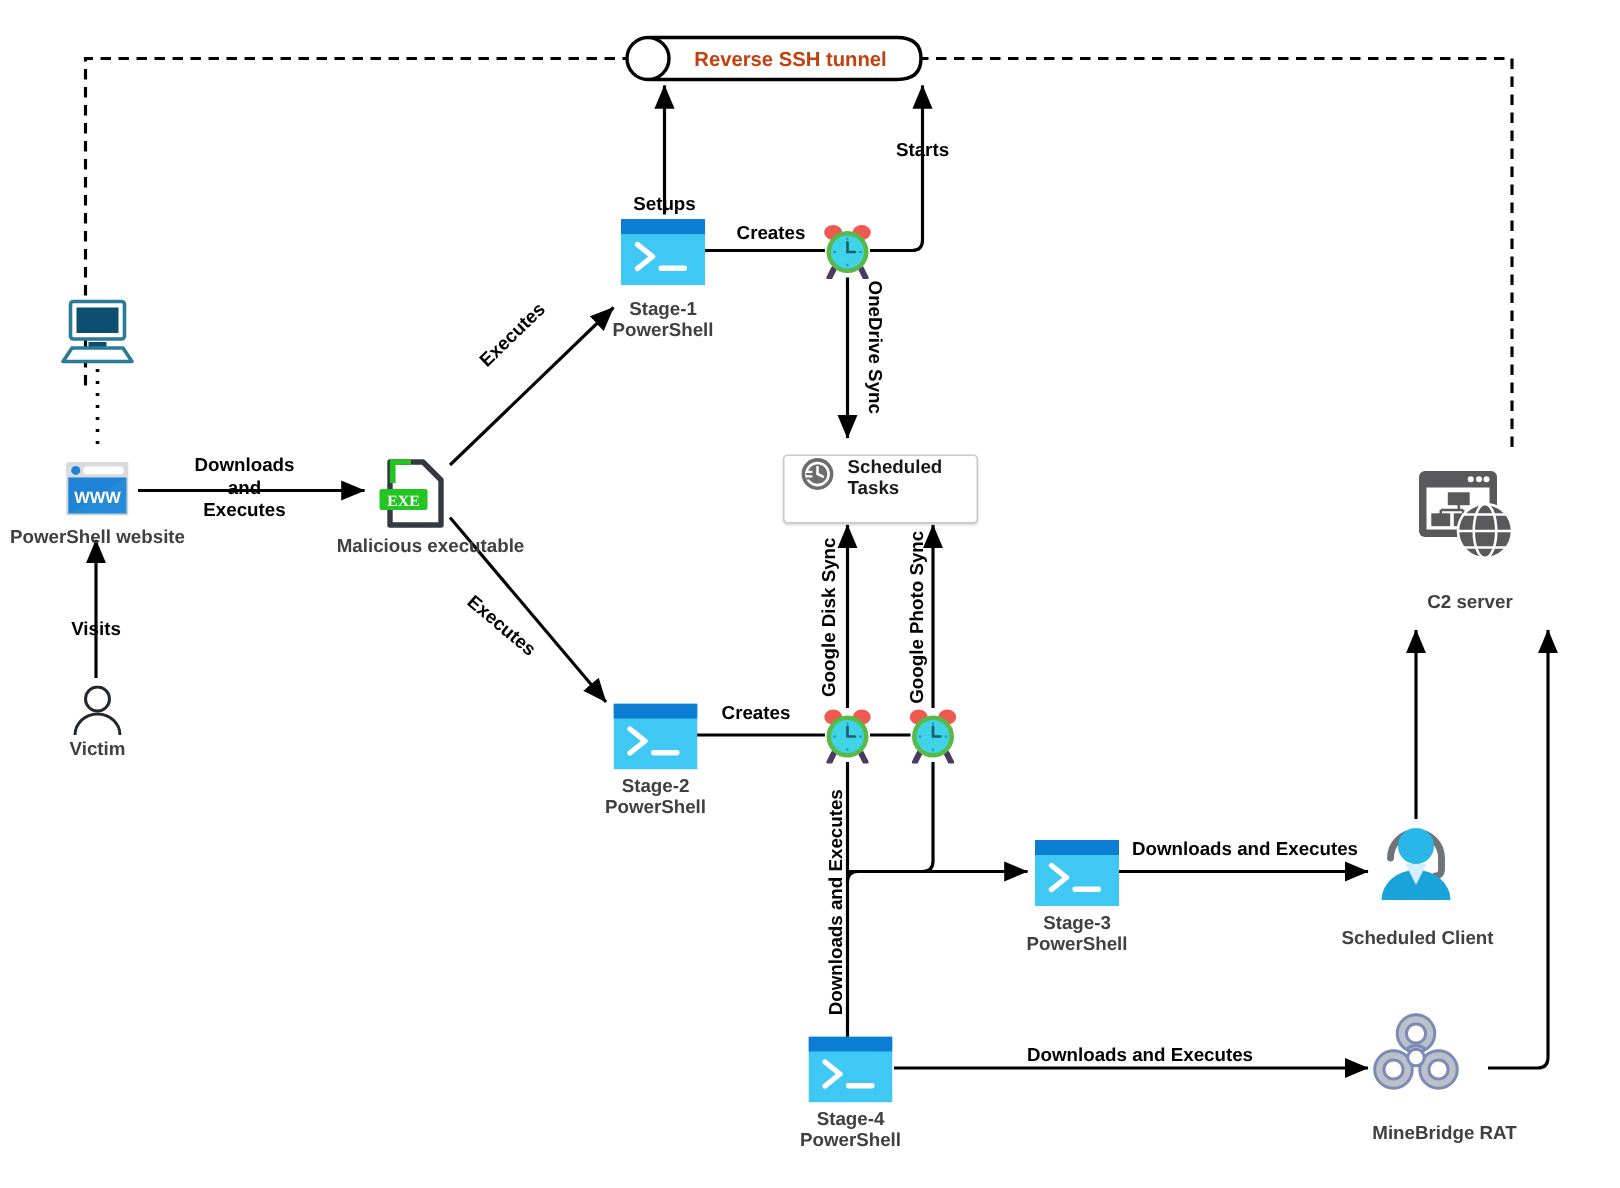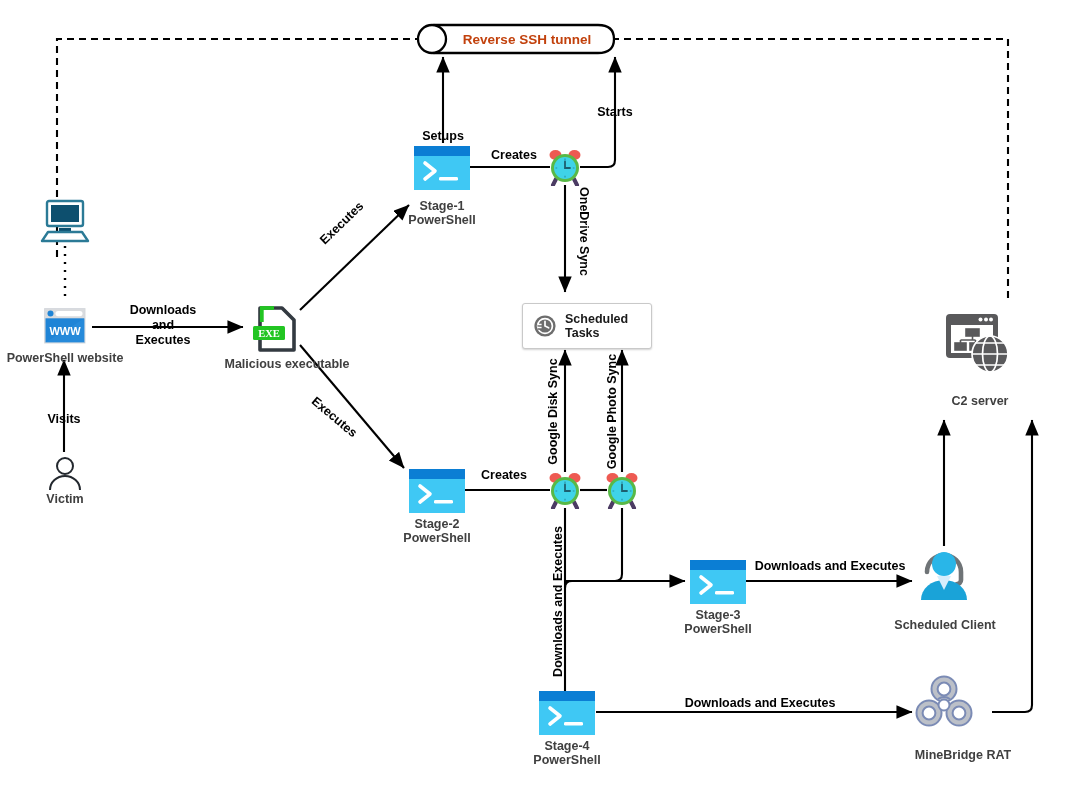--- a/index.html
+++ b/index.html
@@ -5,21 +5,21 @@
   html,body{margin:0;padding:0;background:#ffffff;}
   body{width:1080px;height:792px;font-family:"Liberation Sans",sans-serif;}
   #stage{position:relative;width:1080px;height:792px;overflow:hidden;background:#fff;}
   svg#wires{position:absolute;left:0;top:0;width:1080px;height:792px;}
   .node{position:absolute;}
   .caption{position:absolute;text-align:center;font-weight:bold;font-size:12.5px;color:#404040;line-height:14px;white-space:pre-line;}
   .edge-label{position:absolute;font-weight:bold;font-size:12.5px;color:#000;text-align:center;line-height:15px;white-space:pre-line;}
   .rot-label{transform-origin:50% 50%;}
   .tunnel-label{position:absolute;font-weight:bold;font-size:13.5px;color:#c2410c;text-align:center;}
   .sched-box{position:absolute;box-sizing:border-box;border:1px solid #c9c9c9;background:#fff;border-radius:3px;
-             box-shadow:0 1px 2px rgba(0,0,0,.18);display:flex;align-items:center;gap:8px;padding:0 10px;}
+             box-shadow:0 1px 2px rgba(0,0,0,.18);display:flex;gap:8px;padding:0 10px;}
   .sched-text{font-weight:bold;font-size:12.5px;color:#1a1a1a;line-height:14px;white-space:pre-line;}
 </style>
 </head>
 <body>
 
 <div id="stage">
 
   <svg id="wires" viewBox="0 0 1080 792">
     <defs>
       <marker id="arw" markerWidth="9" markerHeight="9" refX="7.4" refY="3.2" orient="auto">
@@ -268,21 +268,21 @@
         <ellipse cx="46" cy="42" rx="7.5" ry="18"></ellipse>
         <path d="M28,42 L64,42 M31,31 L61,31 M31,53 L61,53"></path>
       </g>
     </svg>
   </div>
   <div class="caption" style="left:924px;top:394px;width:112px;">C2 server</div>
 
   <div class="tunnel-label" style="left:452px;top:32px;width:150px;">Reverse SSH tunnel</div>
 
   <div class="edge-label" style="left:398px;top:101px;width:90px;margin-top:28px;">Setups</div>
-  <div class="edge-label" style="left:578px;top:93px;width:74px;margin-top:12px;">Starts</div>
+  <div class="edge-label" style="left:578px;top:93px;width:74px;">Starts</div>
   <div class="edge-label" style="left:477px;top:148px;width:74px;">Creates</div>
   <div class="edge-label" style="left:467px;top:468px;width:74px;">Creates</div>
 
   <div class="edge-label" style="left:28px;top:412px;width:72px;">Visits</div>
   <div class="edge-label" style="left:110px;top:303px;width:106px;">Downloads
 and
 Executes</div>
 
   <div class="edge-label rot-label" style="left:302px;top:216px;width:80px;transform:rotate(-44deg);">Executes</div>
   <div class="edge-label rot-label" style="left:294px;top:410px;width:80px;transform:rotate(40deg);">Executes</div>

